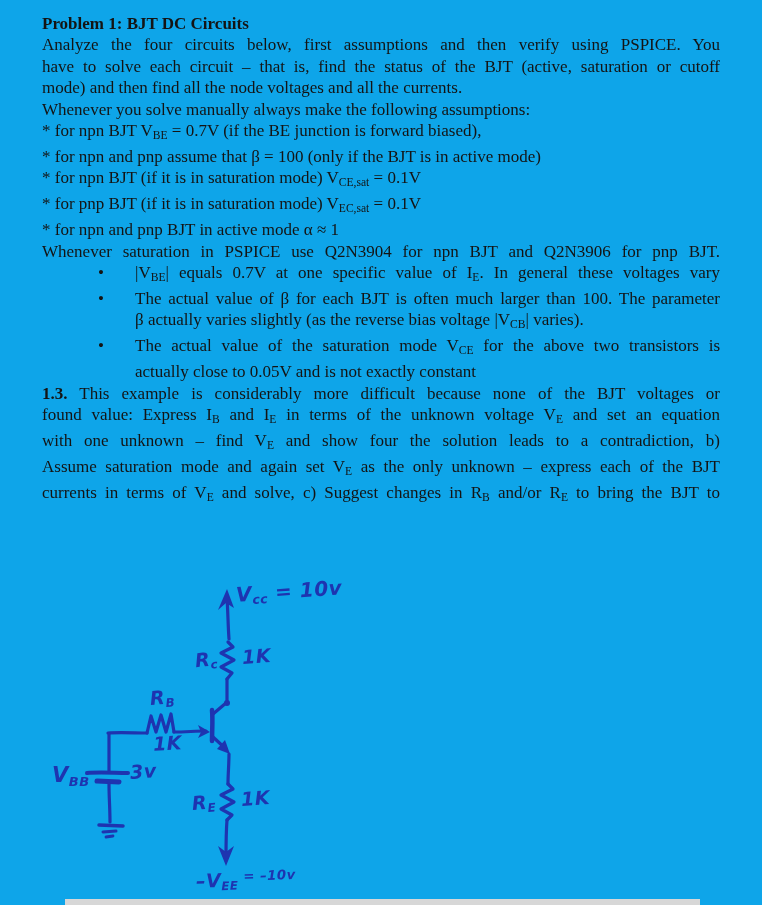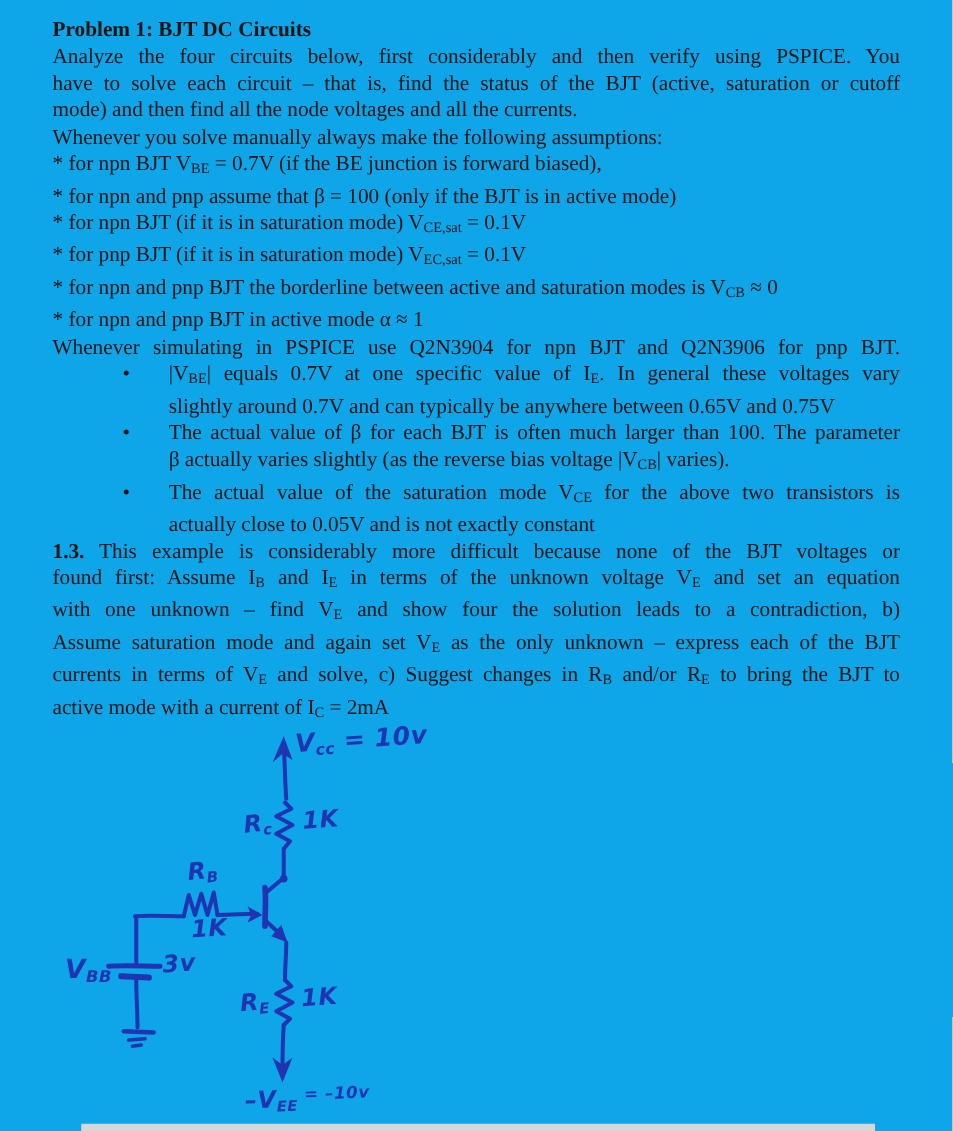--- a/index.html
+++ b/index.html
@@ -35,43 +35,40 @@
   .hw .sup { font-size:70%; vertical-align:0.4em; }
   .footer-strip { position:absolute; background:#d7d7d7; }
 </style>
 </head>
 <body>
 
 <div class="screen">
 
   <div class="doc" id="doc-lines">
       <div class="line p"><span class="b">Problem 1: BJT DC Circuits</span></div>
-      <div class="line p j"><span>Analyze the four circuits below, first considerably and then verify using PSPICE. You</span></div>
+      <div class="line p j"><span>Analyze the four circuits below, first assumptions and then verify using PSPICE. You</span></div>
       <div class="line p j"><span>have to solve each circuit – that is, find the status of the BJT (active, saturation or cutoff</span></div>
       <div class="line p"><span>mode) and then find all the node voltages and all the currents.</span></div>
       <div class="line p"><span>Whenever you solve </span><span class="u">manually</span><span> always make the following assumptions:</span></div>
       <div class="line p"><span>* for npn BJT V</span><span class="sub">BE</span><span> = 0.7V (if the BE junction is forward biased),</span></div>
       <div class="line p"><span>* for npn and pnp assume that β = 100 (only if the BJT is in active mode)</span></div>
       <div class="line p"><span>* for npn BJT (if it is in saturation mode) V</span><span class="sub">CE,sat</span><span> = 0.1V</span></div>
       <div class="line p"><span>* for pnp BJT (if it is in saturation mode) V</span><span class="sub">EC,sat</span><span> = 0.1V</span></div>
-      <div class="line p"><span>* for npn and pnp BJT the borderline between active and saturation modes is V</span><span class="sub">CB</span><span> ≈ 0</span></div>
       <div class="line p"><span>* for npn and pnp BJT in active mode α ≈ 1</span></div>
-      <div class="line p j"><span>Whenever </span><span class="u">simulating</span><span> in PSPICE use Q2N3904 for npn BJT and Q2N3906 for pnp BJT.</span></div>
+      <div class="line p j"><span>Whenever </span><span class="u">saturation</span><span> in PSPICE use Q2N3904 for npn BJT and Q2N3906 for pnp BJT.</span></div>
       <div class="line bullet j"><span class="blt">•</span><span>|V</span><span class="sub">BE</span><span>| equals 0.7V at one specific value of I</span><span class="sub">E</span><span>. In general these voltages vary</span></div>
-      <div class="line cont"><span>slightly around 0.7V and can typically be anywhere between 0.65V and 0.75V</span></div>
       <div class="line bullet j"><span class="blt">•</span><span>The actual value of β for each BJT is often much larger than 100.  The parameter</span></div>
       <div class="line cont"><span>β actually varies slightly (as the reverse bias voltage |V</span><span class="sub">CB</span><span>| varies).</span></div>
       <div class="line bullet j"><span class="blt">•</span><span>The actual value of the saturation mode V</span><span class="sub">CE</span><span> for the above two transistors is</span></div>
       <div class="line cont"><span>actually close to 0.05V and is not exactly constant</span></div>
       <div class="line p j"><span class="b">1.3.</span><span> This example is considerably more difficult because none of the BJT voltages or</span></div>
-      <div class="line p j"><span>found first: Assume I</span><span class="sub">B</span><span> and I</span><span class="sub">E</span><span> in terms of the unknown voltage V</span><span class="sub">E</span><span> and set an equation</span></div>
+      <div class="line p j"><span>found value: Express I</span><span class="sub">B</span><span> and I</span><span class="sub">E</span><span> in terms of the unknown voltage V</span><span class="sub">E</span><span> and set an equation</span></div>
       <div class="line p j"><span>with one unknown – find V</span><span class="sub">E</span><span> and show four the solution leads to a contradiction, b)</span></div>
       <div class="line p j"><span>Assume saturation mode and again set V</span><span class="sub">E</span><span> as the only unknown – express each of the BJT</span></div>
       <div class="line p j"><span>currents in terms of V</span><span class="sub">E</span><span> and solve, c) Suggest changes in R</span><span class="sub">B</span><span> and/or R</span><span class="sub">E</span><span> to bring the BJT to</span></div>
-      <div class="line p"><span>active mode with a current of I</span><span class="sub">C</span><span> = 2mA</span></div>
     </div>
 
   <svg class="sketch" width="360" height="323" viewBox="0 0 360 323">
 
     <path class="ink" stroke-width="3.2" d="M 189,57 C 188,44 188,30 187,16"></path>
     <path class="ink-fill" d="M 187,7 L 178,28 L 186,21 L 194,26 Z"></path>
 
     <path class="ink" stroke-width="3.2" d="M 188,60 L 193,65 L 181,71 L 194,78 L 181,85 L 192,91 L 187,97"></path>
     <path class="ink" stroke-width="3.2" d="M 187,97 C 187,105 187,113 187,120"></path>
     <circle class="ink-fill" cx="187" cy="121" r="3"></circle>

